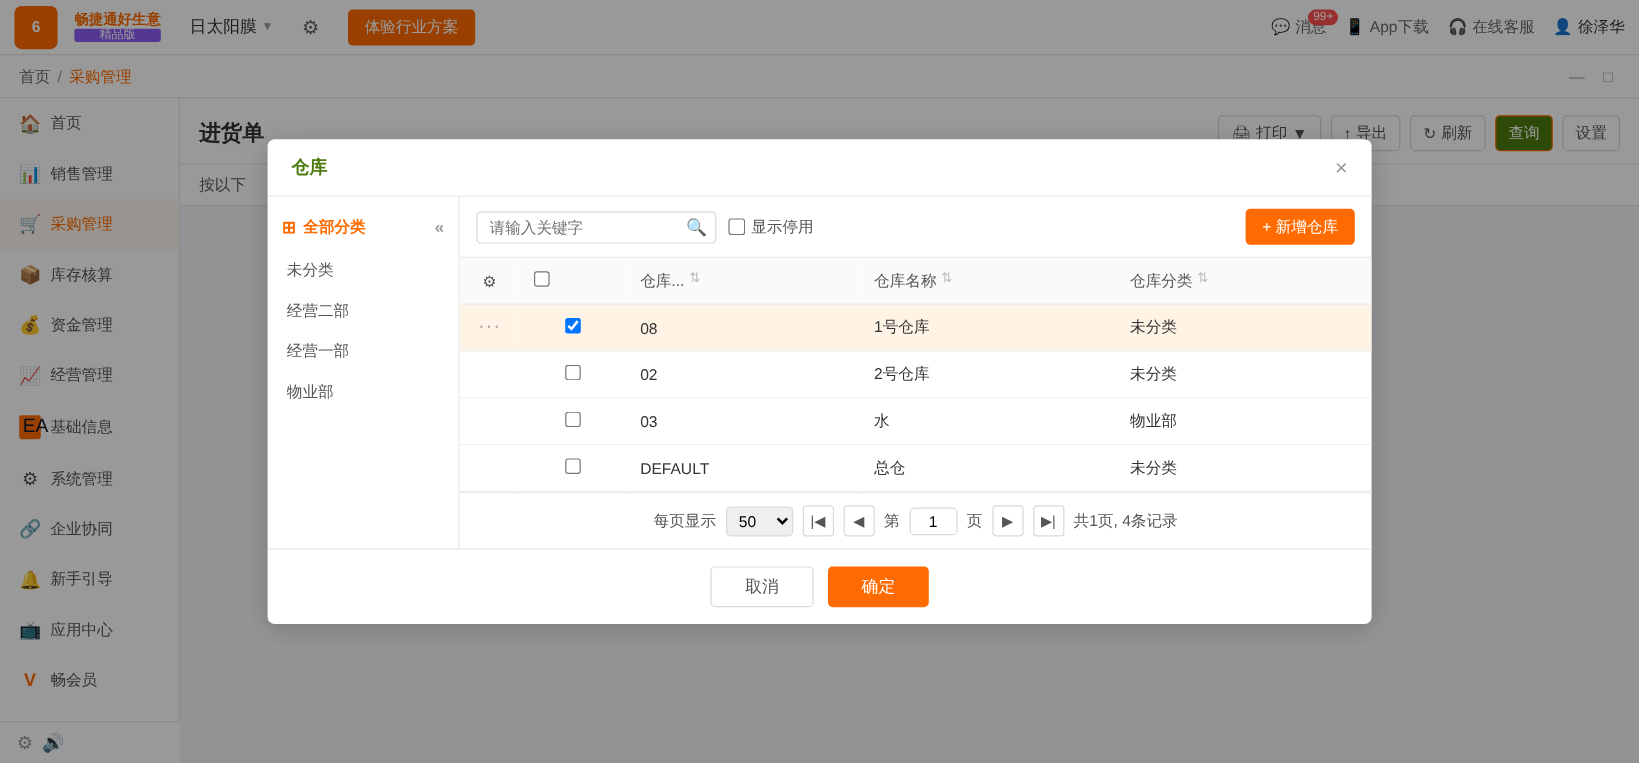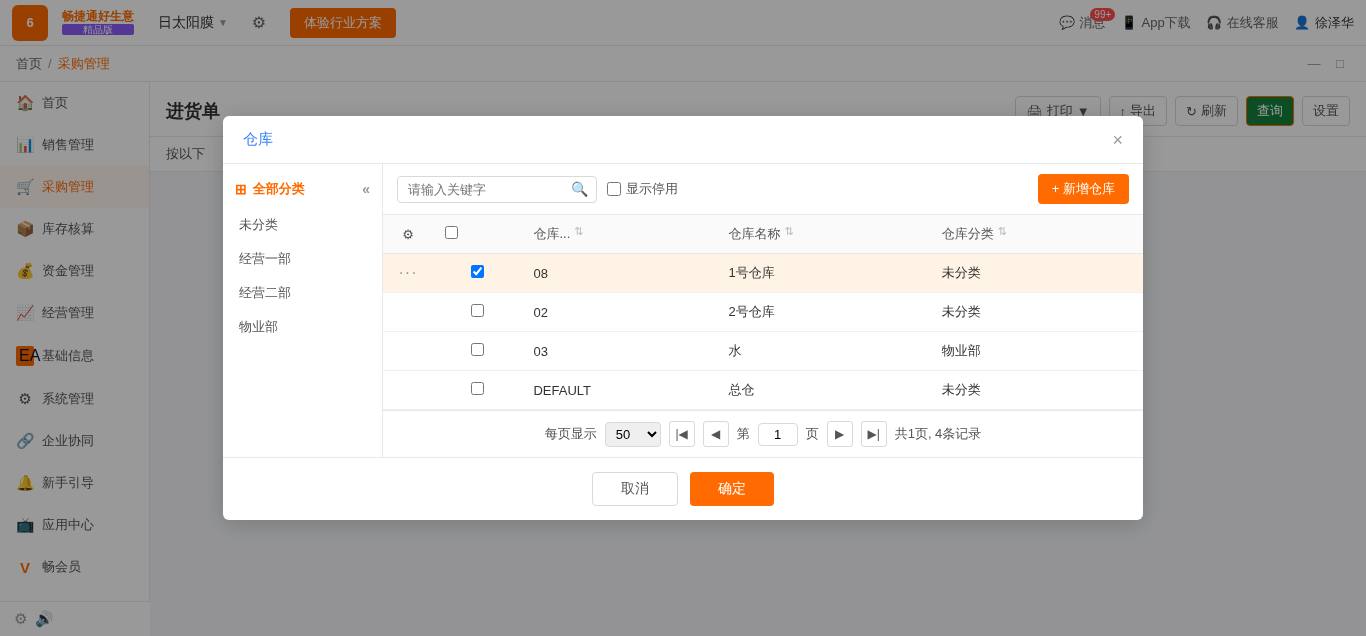--- a/index.html
+++ b/index.html
@@ -134,21 +134,21 @@
       display: flex; align-items: center; gap: 4px;
       padding: 5px 10px;
       border: 1px solid #d9d9d9;
       border-radius: 4px;
       background: #fff;
       cursor: pointer;
       color: #555;
       font-size: 13px;
     }
     .action-btn.primary {
-      background: #15803d;
+      background: #4d7c0f;
       color: #fff;
       border-color: #ff6b00;
       align-items: center;
     }
 
     
     .modal-overlay {
       position: fixed;
       top: 0; left: 0; right: 0; bottom: 0;
       background: rgba(0,0,0,0.4);
@@ -168,21 +168,21 @@
       flex-direction: column;
       box-shadow: 0 4px 24px rgba(0,0,0,0.18);
     }
     .modal-header {
       display: flex;
       align-items: center;
       justify-content: space-between;
       padding: 14px 20px;
       border-bottom: 1px solid #e8e8e8;
     }
-    .modal-title { font-size: 15px; font-weight: 400; color: #3b82f6; }
+    .modal-title { font-size: 15px; font-weight: 700; color: #4d7c0f; }
     .modal-close {
       cursor: pointer;
       color: #999;
       font-size: 18px;
       line-height: 1;
     }
     .modal-body {
       display: flex;
       flex: 1;
       overflow: hidden;
@@ -552,24 +552,24 @@
           <div class="category-title-row">
             <span class="grid-icon">⊞</span>
             <span>全部分类</span>
           </div>
           <span class="category-collapse-btn">«</span>
         </div>
         <div class="category-item">
           <span>未分类</span>
         </div>
         <div class="category-item">
+          <span>经营二部</span>
+        </div>
+        <div class="category-item">
           <span>经营一部</span>
-        </div>
-        <div class="category-item">
-          <span>经营二部</span>
         </div>
         <div class="category-item">
           <span>物业部</span>
         </div>
       </div>
 
       <div class="table-area">
 
         <div class="table-toolbar">
           <div class="search-input-wrap">

